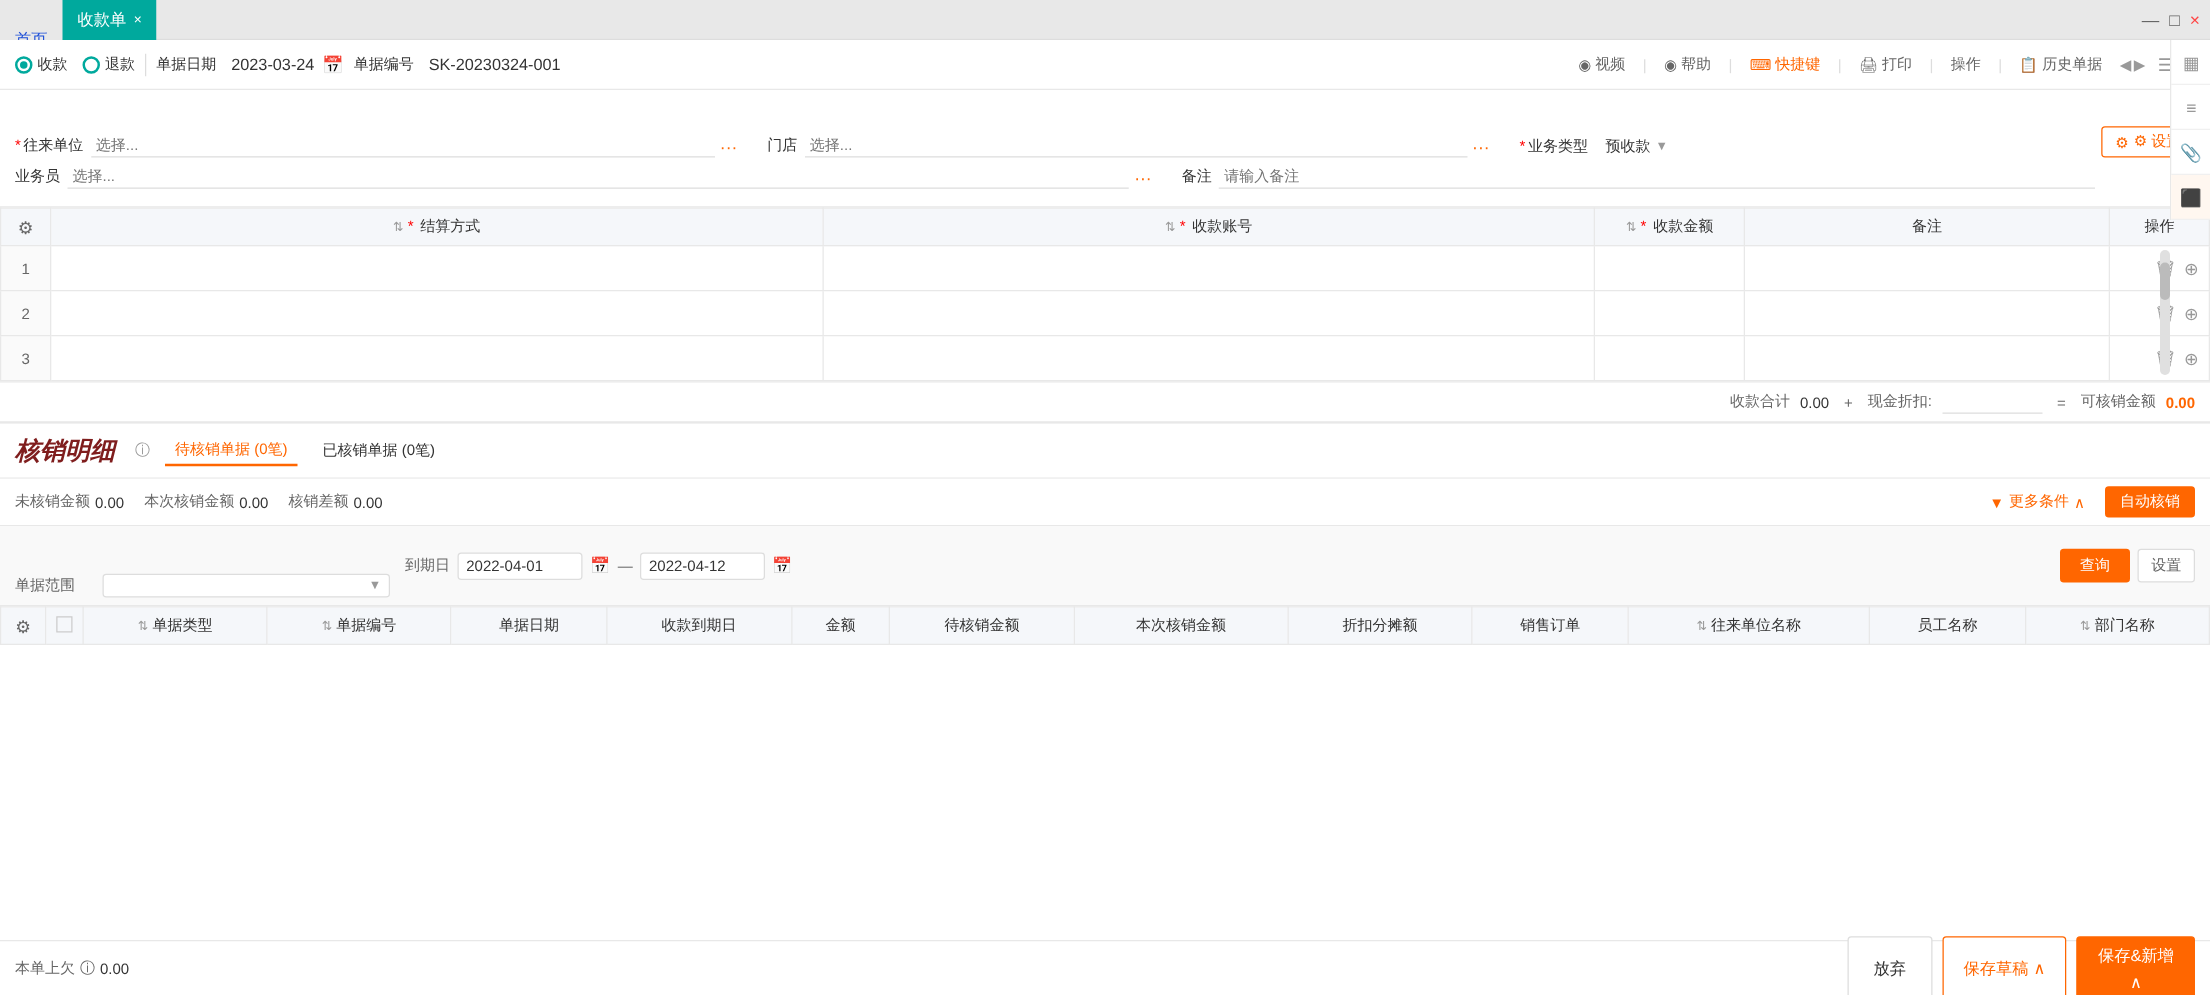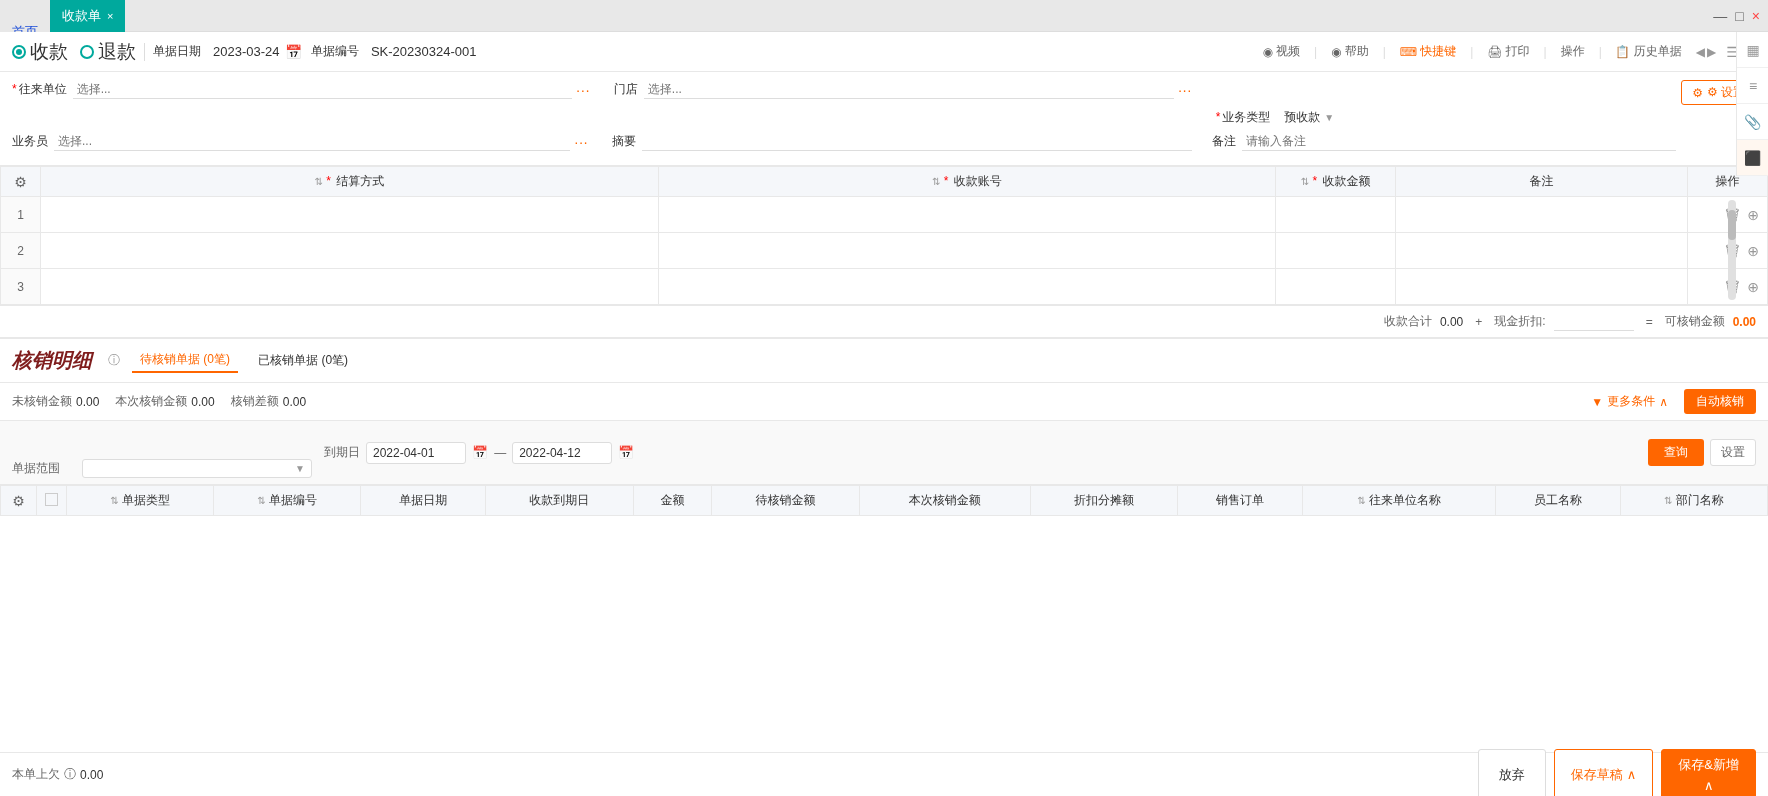--- a/index.html
+++ b/index.html
@@ -13,39 +13,39 @@
     .tab-close { margin-left: 6px; font-size: 11px; color: #fff; cursor: pointer; }
     .tab-bar-actions { margin-left: auto; display: flex; align-items: center; padding-right: 8px; gap: 8px; }
     .tab-bar-actions span { font-size: 14px; cursor: pointer; color: #666; }
 
     
     .main-container { background: #fff; display: flex; flex-direction: column; height: calc(796px - 32px); }
 
     
     .toolbar { display: flex; align-items: center; padding: 6px 12px; background: #fff; border-bottom: 1px solid #e8e8e8; gap: 8px; height: 40px; }
     .radio-group { display: flex; align-items: center; gap: 12px; }
-    .radio-label { display: flex; align-items: center; gap: 4px; cursor: pointer; font-size: 19px; }
+    .radio-label { display: flex; align-items: center; gap: 4px; cursor: pointer; font-size: 12px; }
     .radio-dot { width: 14px; height: 14px; border-radius: 50%; border: 2px solid #00a99d; display: flex; align-items: center; justify-content: center; }
     .radio-dot.checked::after { content: ''; width: 6px; height: 6px; border-radius: 50%; background: #00a99d; }
     .toolbar-divider { width: 1px; height: 18px; background: #ddd; }
     .toolbar-field { display: flex; align-items: center; gap: 6px; font-size: 12px; color: #666; }
     .toolbar-value { font-size: 13px; color: #333; }
     .toolbar-icon { font-size: 14px; color: #666; cursor: pointer; }
     .toolbar-right { margin-left: auto; display: flex; align-items: center; gap: 10px; }
     .toolbar-btn { display: flex; align-items: center; gap: 3px; font-size: 12px; color: #666; cursor: pointer; padding: 2px 4px; }
     .toolbar-btn-orange { color: #ff6600; }
     .nav-arrows { display: flex; gap: 2px; }
     .nav-arrow { font-size: 12px; color: #999; cursor: pointer; }
     .view-icons { display: flex; gap: 4px; }
     .view-icon { font-size: 14px; color: #999; cursor: pointer; }
     .view-icon.active { color: #ff6600; }
 
     
     .form-section { padding: 8px 12px; background: #fff; border-bottom: 1px solid #e8e8e8; }
-    .form-row { display: flex; align-items: flex-start; gap: 0; margin-bottom: 6px; }
+    .form-row { display: flex; align-items: flex-end; gap: 0; margin-bottom: 6px; }
     .form-field { display: flex; align-items: center; flex: 1; }
     .form-label { font-size: 12px; color: #333; white-space: nowrap; padding-right: 6px; }
     .required { color: #f00; margin-right: 2px; }
     .form-input { flex: 1; border: none; border-bottom: 1px solid #ddd; padding: 2px 4px; font-size: 12px; color: #999; outline: none; min-width: 120px; }
     .more-btn { color: #ff6600; font-size: 14px; cursor: pointer; padding: 0 4px; }
     .type-display { font-size: 12px; color: #333; }
     .settings-btn { margin-left: auto; background: #fff; border: 1px solid #ff6600; color: #ff6600; padding: 3px 10px; border-radius: 3px; cursor: pointer; font-size: 12px; display: flex; align-items: center; gap: 4px; }
 
     
     .table-section { flex: 0 0 auto; }
@@ -228,24 +228,20 @@
         </div>
       </div>
       <div class="form-row">
 
         <div class="form-field" style="flex: 2.5;">
           <span class="form-label">业务员</span>
           <input class="form-input" placeholder="选择..." style="">
           <span class="more-btn">···</span>
         </div>
 
-        <div class="form-field" style="flex: 2.5; margin-left: 20px;">
-          <span class="form-label">摘要</span>
-          <input class="form-input" style="">
-        </div>
 
         <div class="form-field" style="flex: 2; margin-left: 20px;">
           <span class="form-label">备注</span>
           <input class="form-input" placeholder="请输入备注" style="">
         </div>
         <div style="width: 80px;"></div>
       </div>
     </div>
 
     <div class="table-section">

